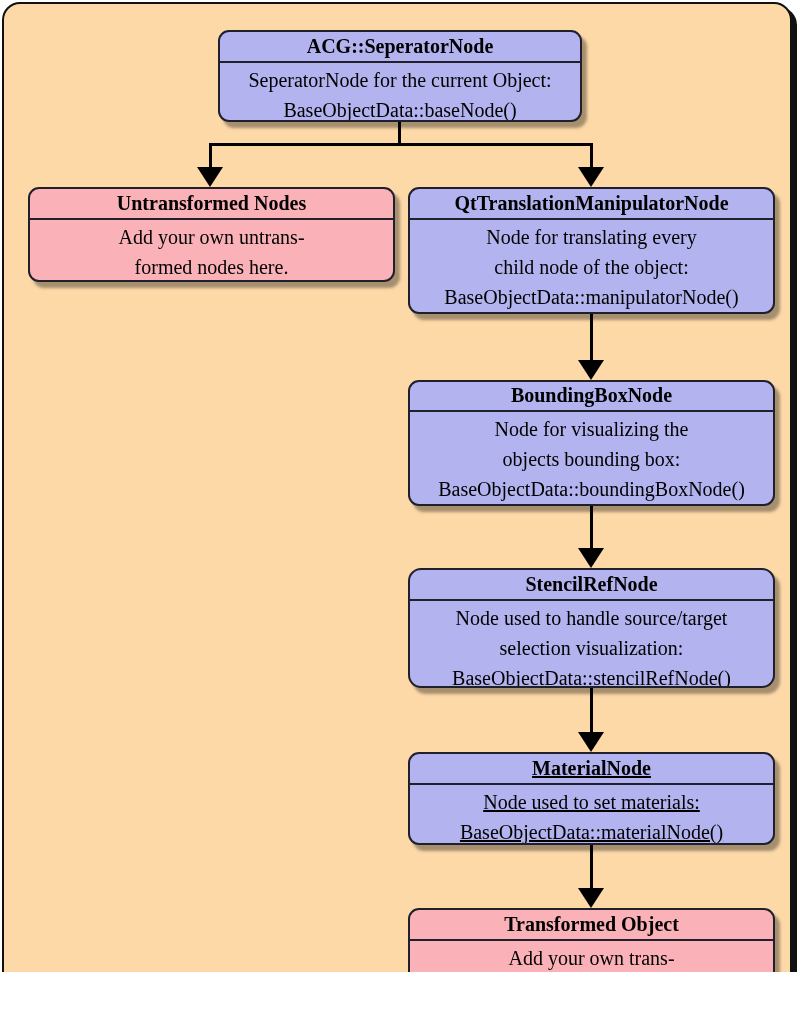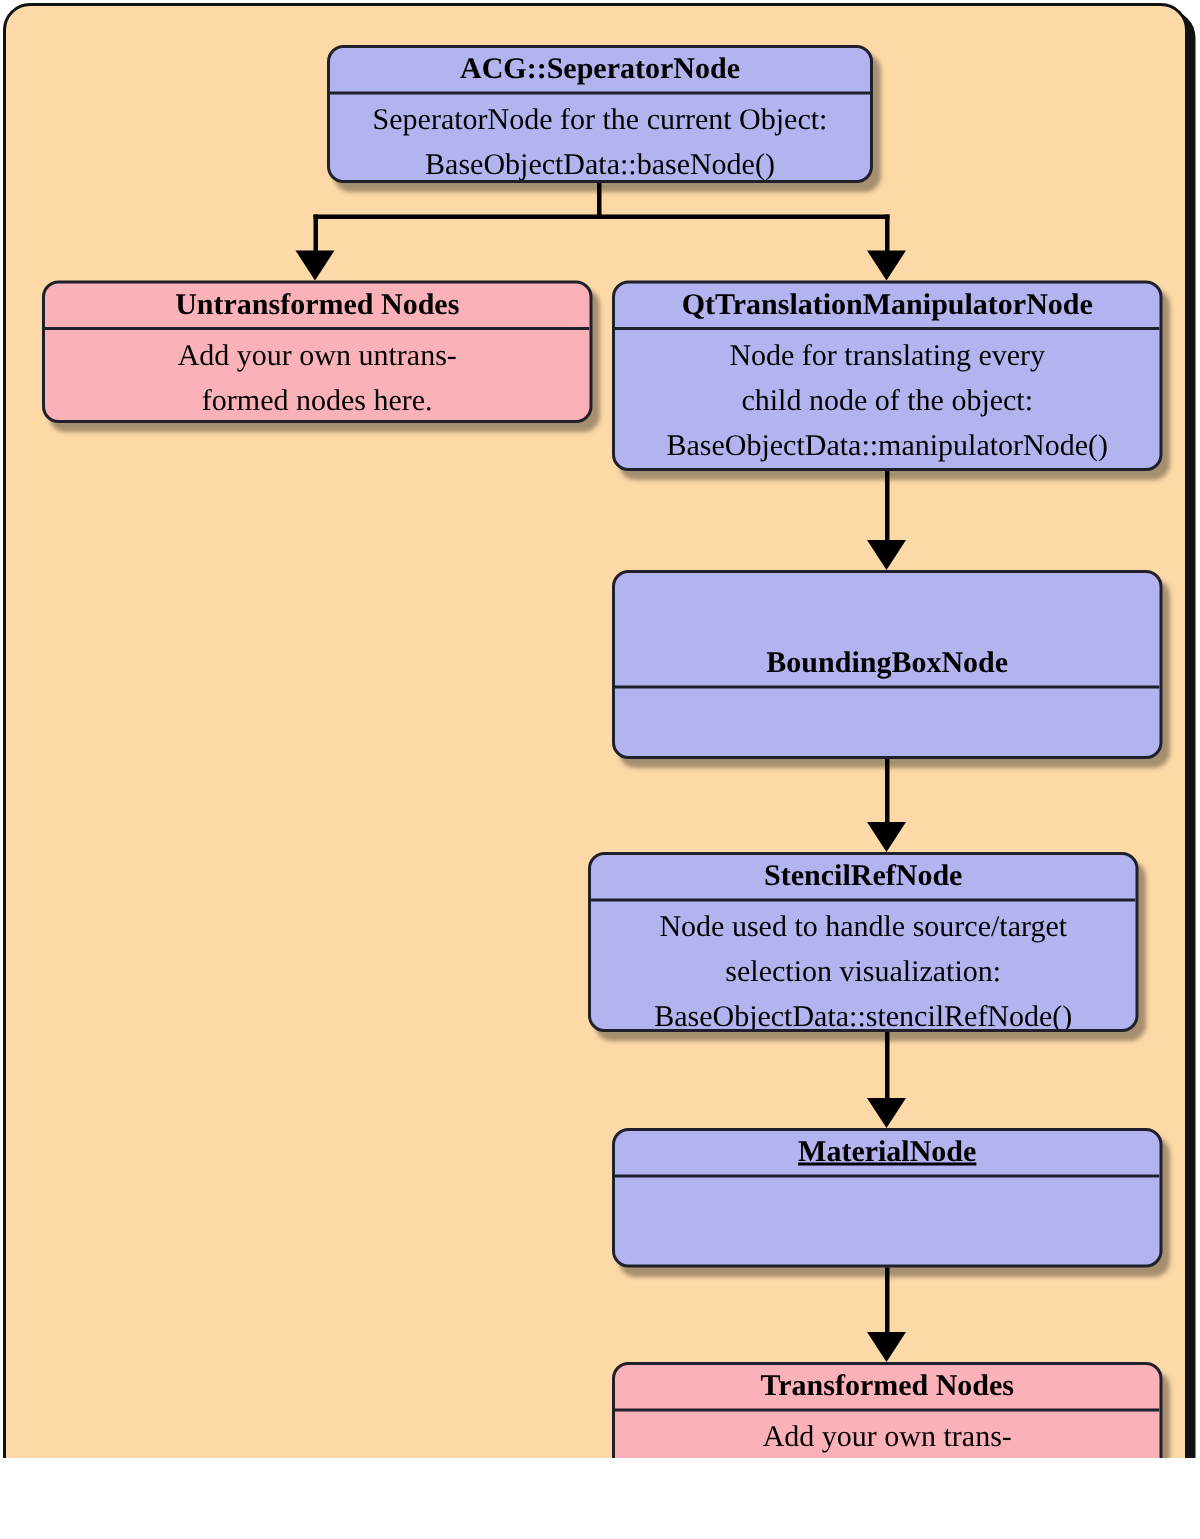--- a/index.html
+++ b/index.html
@@ -108,40 +108,45 @@
     <div class="node-body">Node for translating every
 child node of the object:
 BaseObjectData::manipulatorNode()</div>
   </div>
 
   <div class="vline" style="left:590px; top:314px; height:48px;"></div>
   <div class="arrowhead" style="left:578px; top:360px;"></div>
 
   <div class="node blue" style="left:408px; top:380px; width:367px; height:126px;justify-content:center;">
     <div class="node-title">BoundingBoxNode</div>
+    <div class="node-body">Node for visualizing the
+objects bounding box:
+BaseObjectData::boundingBoxNode()</div>
   </div>
 
   <div class="vline" style="left:590px; top:506px; height:44px;"></div>
   <div class="arrowhead" style="left:578px; top:548px;"></div>
 
-  <div class="node blue" style="left:392px; top:568px; width:367px; height:120px;">
+  <div class="node blue" style="left:408px; top:568px; width:367px; height:120px;border-radius:13px;">
     <div class="node-title">StencilRefNode</div>
     <div class="node-body">Node used to handle source/target
 selection visualization:
 BaseObjectData::stencilRefNode()</div>
   </div>
 
   <div class="vline" style="left:590px; top:688px; height:46px;"></div>
   <div class="arrowhead" style="left:578px; top:732px;"></div>
 
   <div class="node blue" style="left:408px; top:752px; width:367px; height:93px;text-decoration:underline;">
     <div class="node-title">MaterialNode</div>
+    <div class="node-body">Node used to set materials:
+BaseObjectData::materialNode()</div>
   </div>
 
   <div class="vline" style="left:590px; top:845px; height:45px;"></div>
   <div class="arrowhead" style="left:578px; top:888px;"></div>
 
   <div class="node pink" style="left:408px; top:908px; width:367px; height:92px;">
-    <div class="node-title">Transformed Nodes</div>
+    <div class="node-title">Transformed Object</div>
     <div class="node-body">Add your own trans-
 formed nodes here.</div>
   </div>
 </div>
 
 </body></html>

